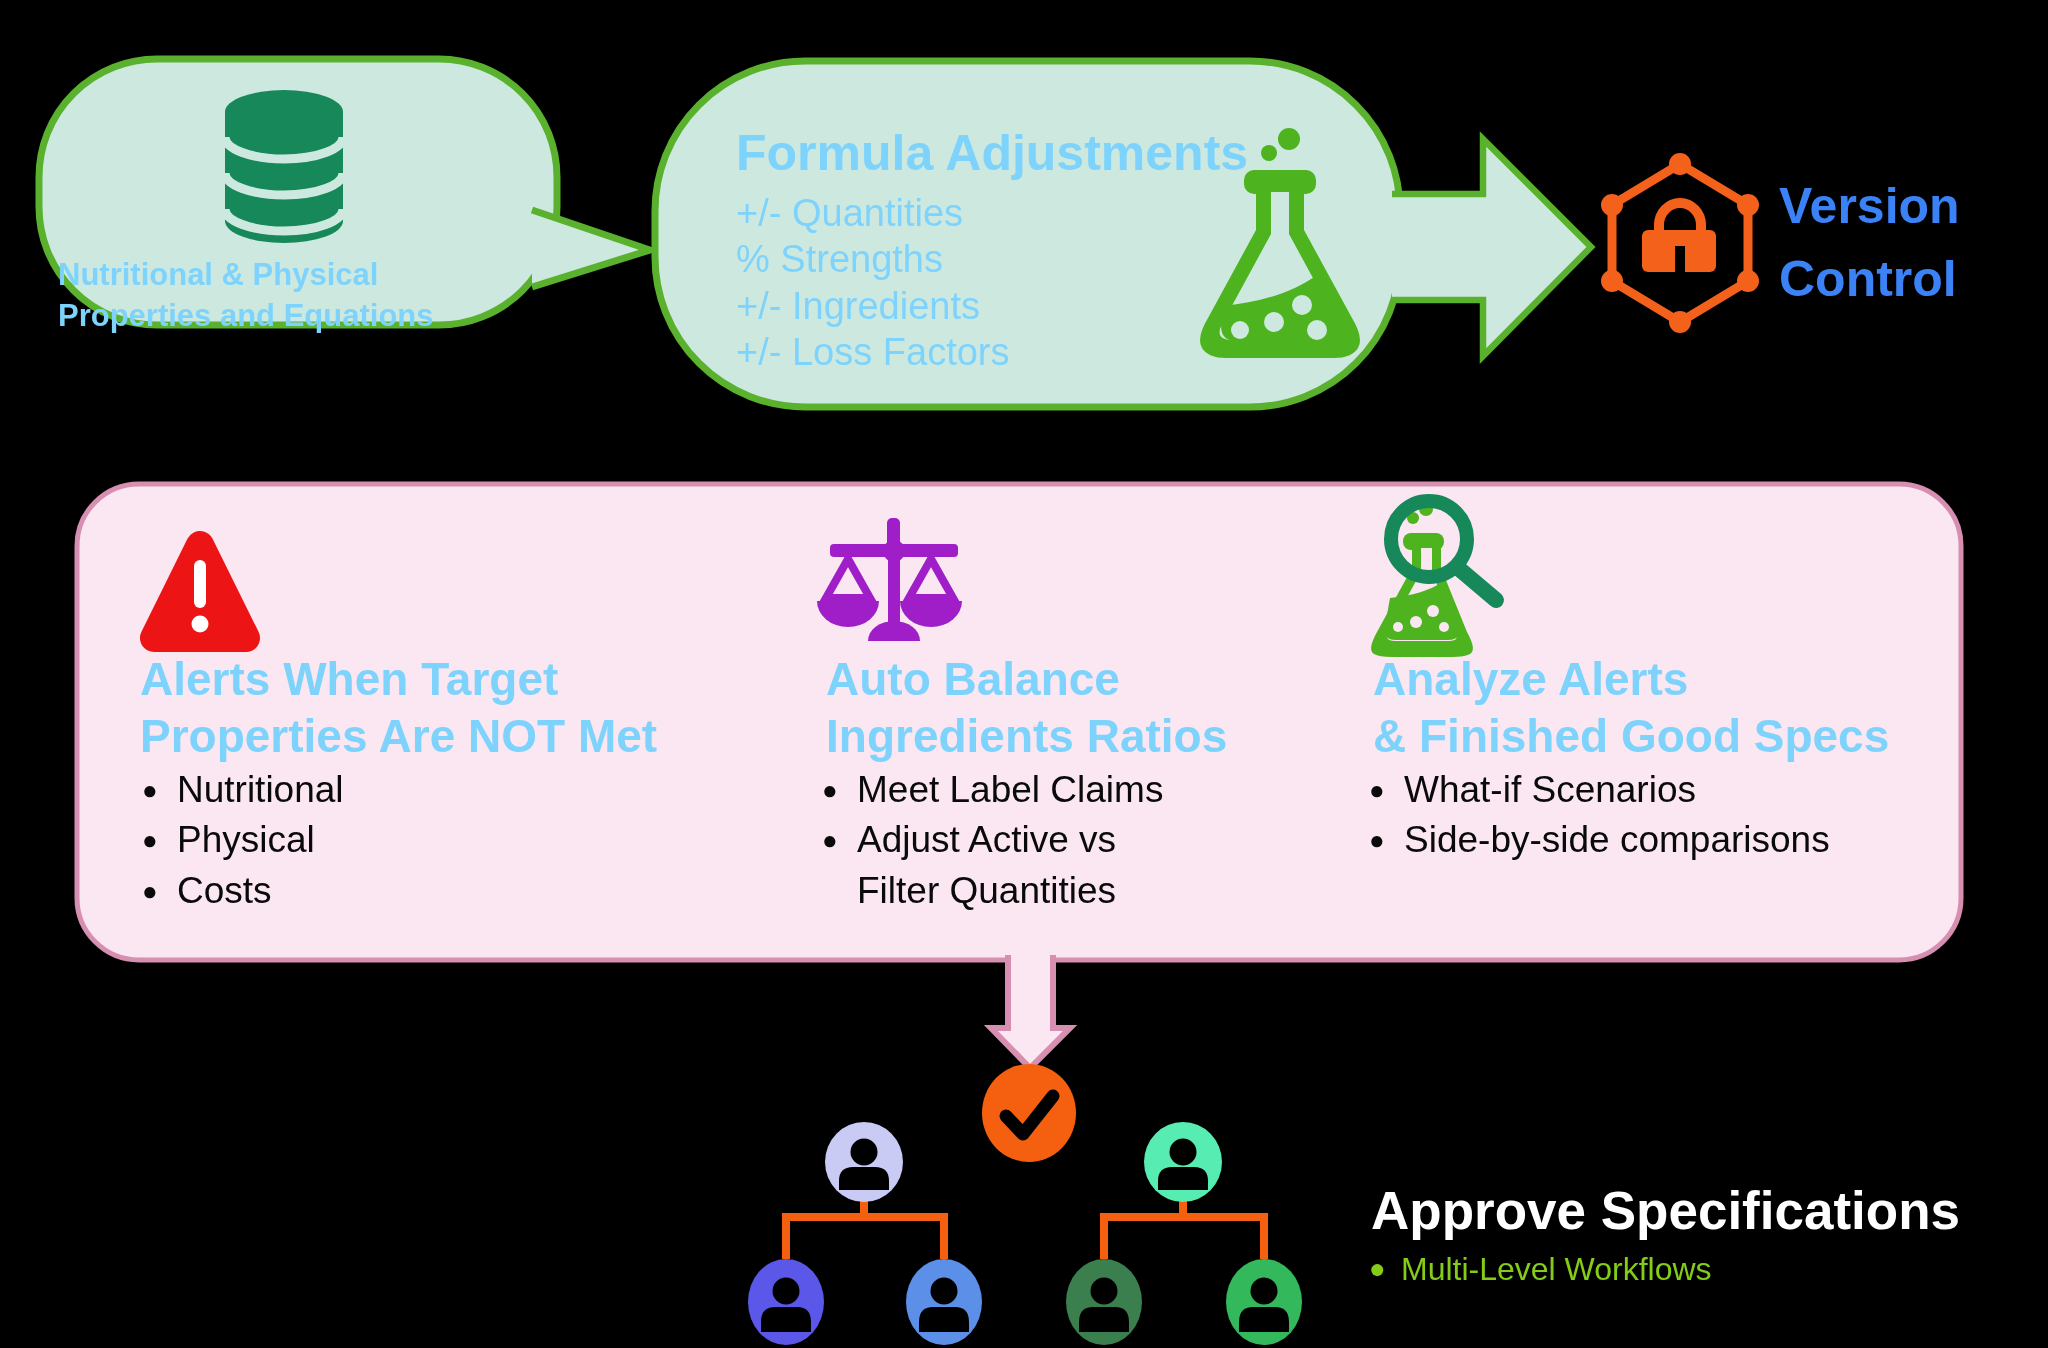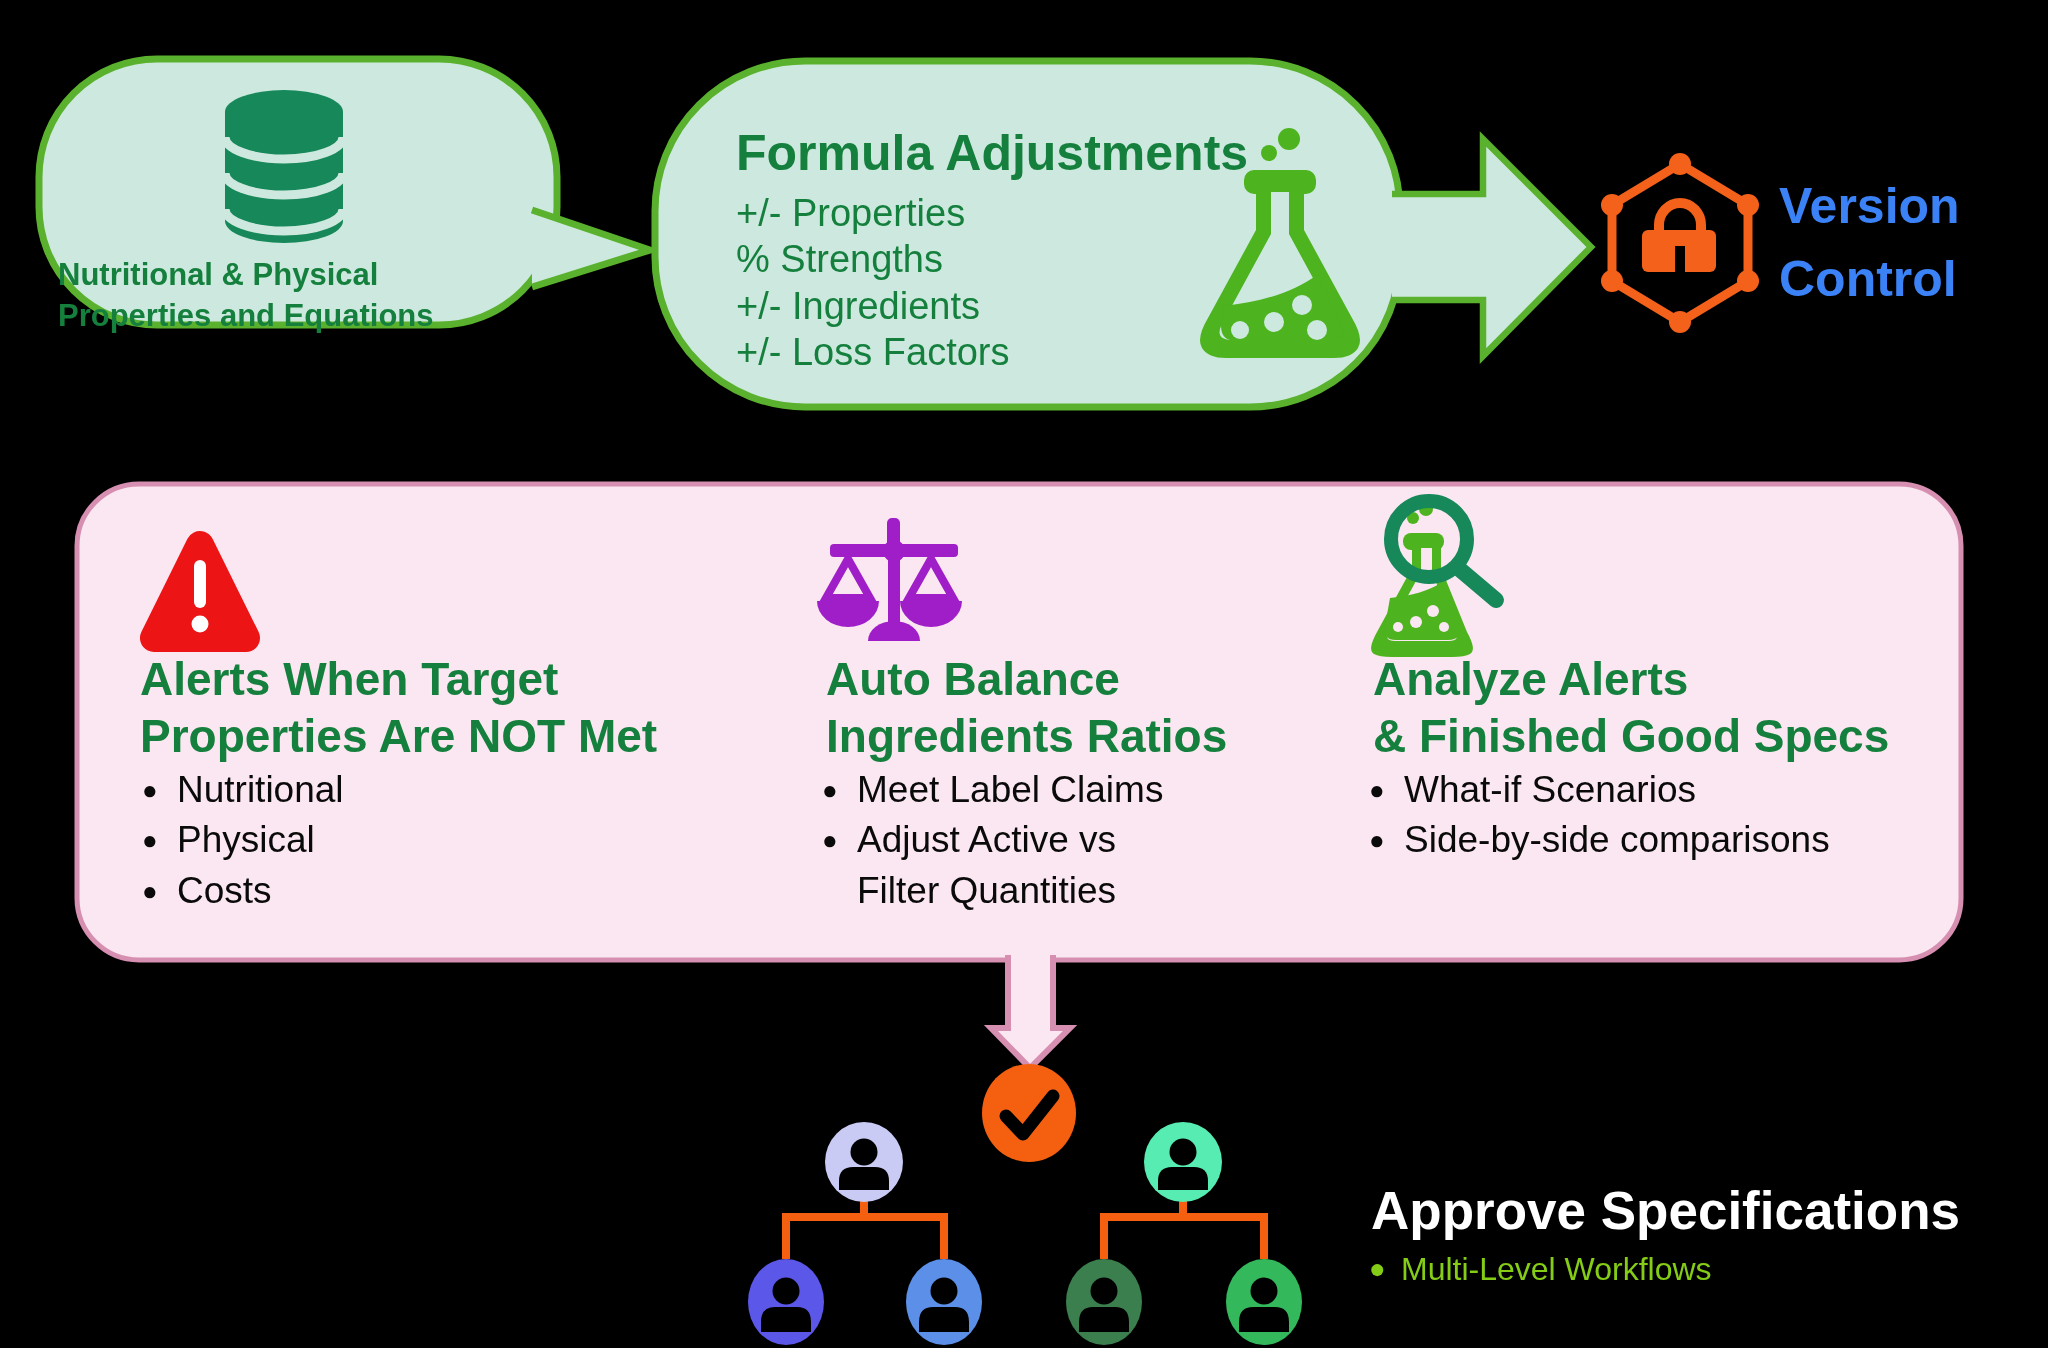--- a/index.html
+++ b/index.html
@@ -1,21 +1,21 @@
 <!DOCTYPE html>
 <html><head>
 <meta charset="utf-8">
 <style>
   html,body{margin:0;padding:0;background:#000;}
   .canvas{
     position:relative;width:2048px;height:1348px;background:#000;overflow:hidden;
     font-family:"Liberation Sans", sans-serif;
   }
   .layer{position:absolute;left:0;top:0;width:2048px;height:1348px;}
-  .txt{position:absolute;color:#15803d;white-space:nowrap;}
+  .txt{position:absolute;color:#7dd3fc;white-space:nowrap;}
   
   .b1cap{left:58px;top:254px;width:480px;text-align:left;
          font-size:31px;font-weight:bold;line-height:41px;}
   
   .b2title{left:736px;top:128px;font-size:50px;font-weight:bold;line-height:50px;}
   .b2list{left:736px;top:190px;list-style:none;margin:0;padding:0;
           font-size:38px;line-height:46.4px;}
   
   .vctext{left:1779px;top:170px;font-size:50px;font-weight:bold;line-height:73px;color:#3b82f6;}
   
@@ -174,21 +174,21 @@
     </g>
   </svg>
 
   <div class="txt b1cap">
     <div>Nutritional &amp; Physical</div>
     <div>Properties and Equations</div>
   </div>
 
   <div class="txt b2title">Formula Adjustments</div>
   <ul class="txt b2list">
-    <li>+/- Properties</li>
+    <li>+/- Quantities</li>
     <li>% Strengths</li>
     <li>+/- Ingredients</li>
     <li>+/- Loss Factors</li>
   </ul>
 
   <div class="txt vctext">
     <div>Version</div>
     <div>Control</div>
   </div>
 

